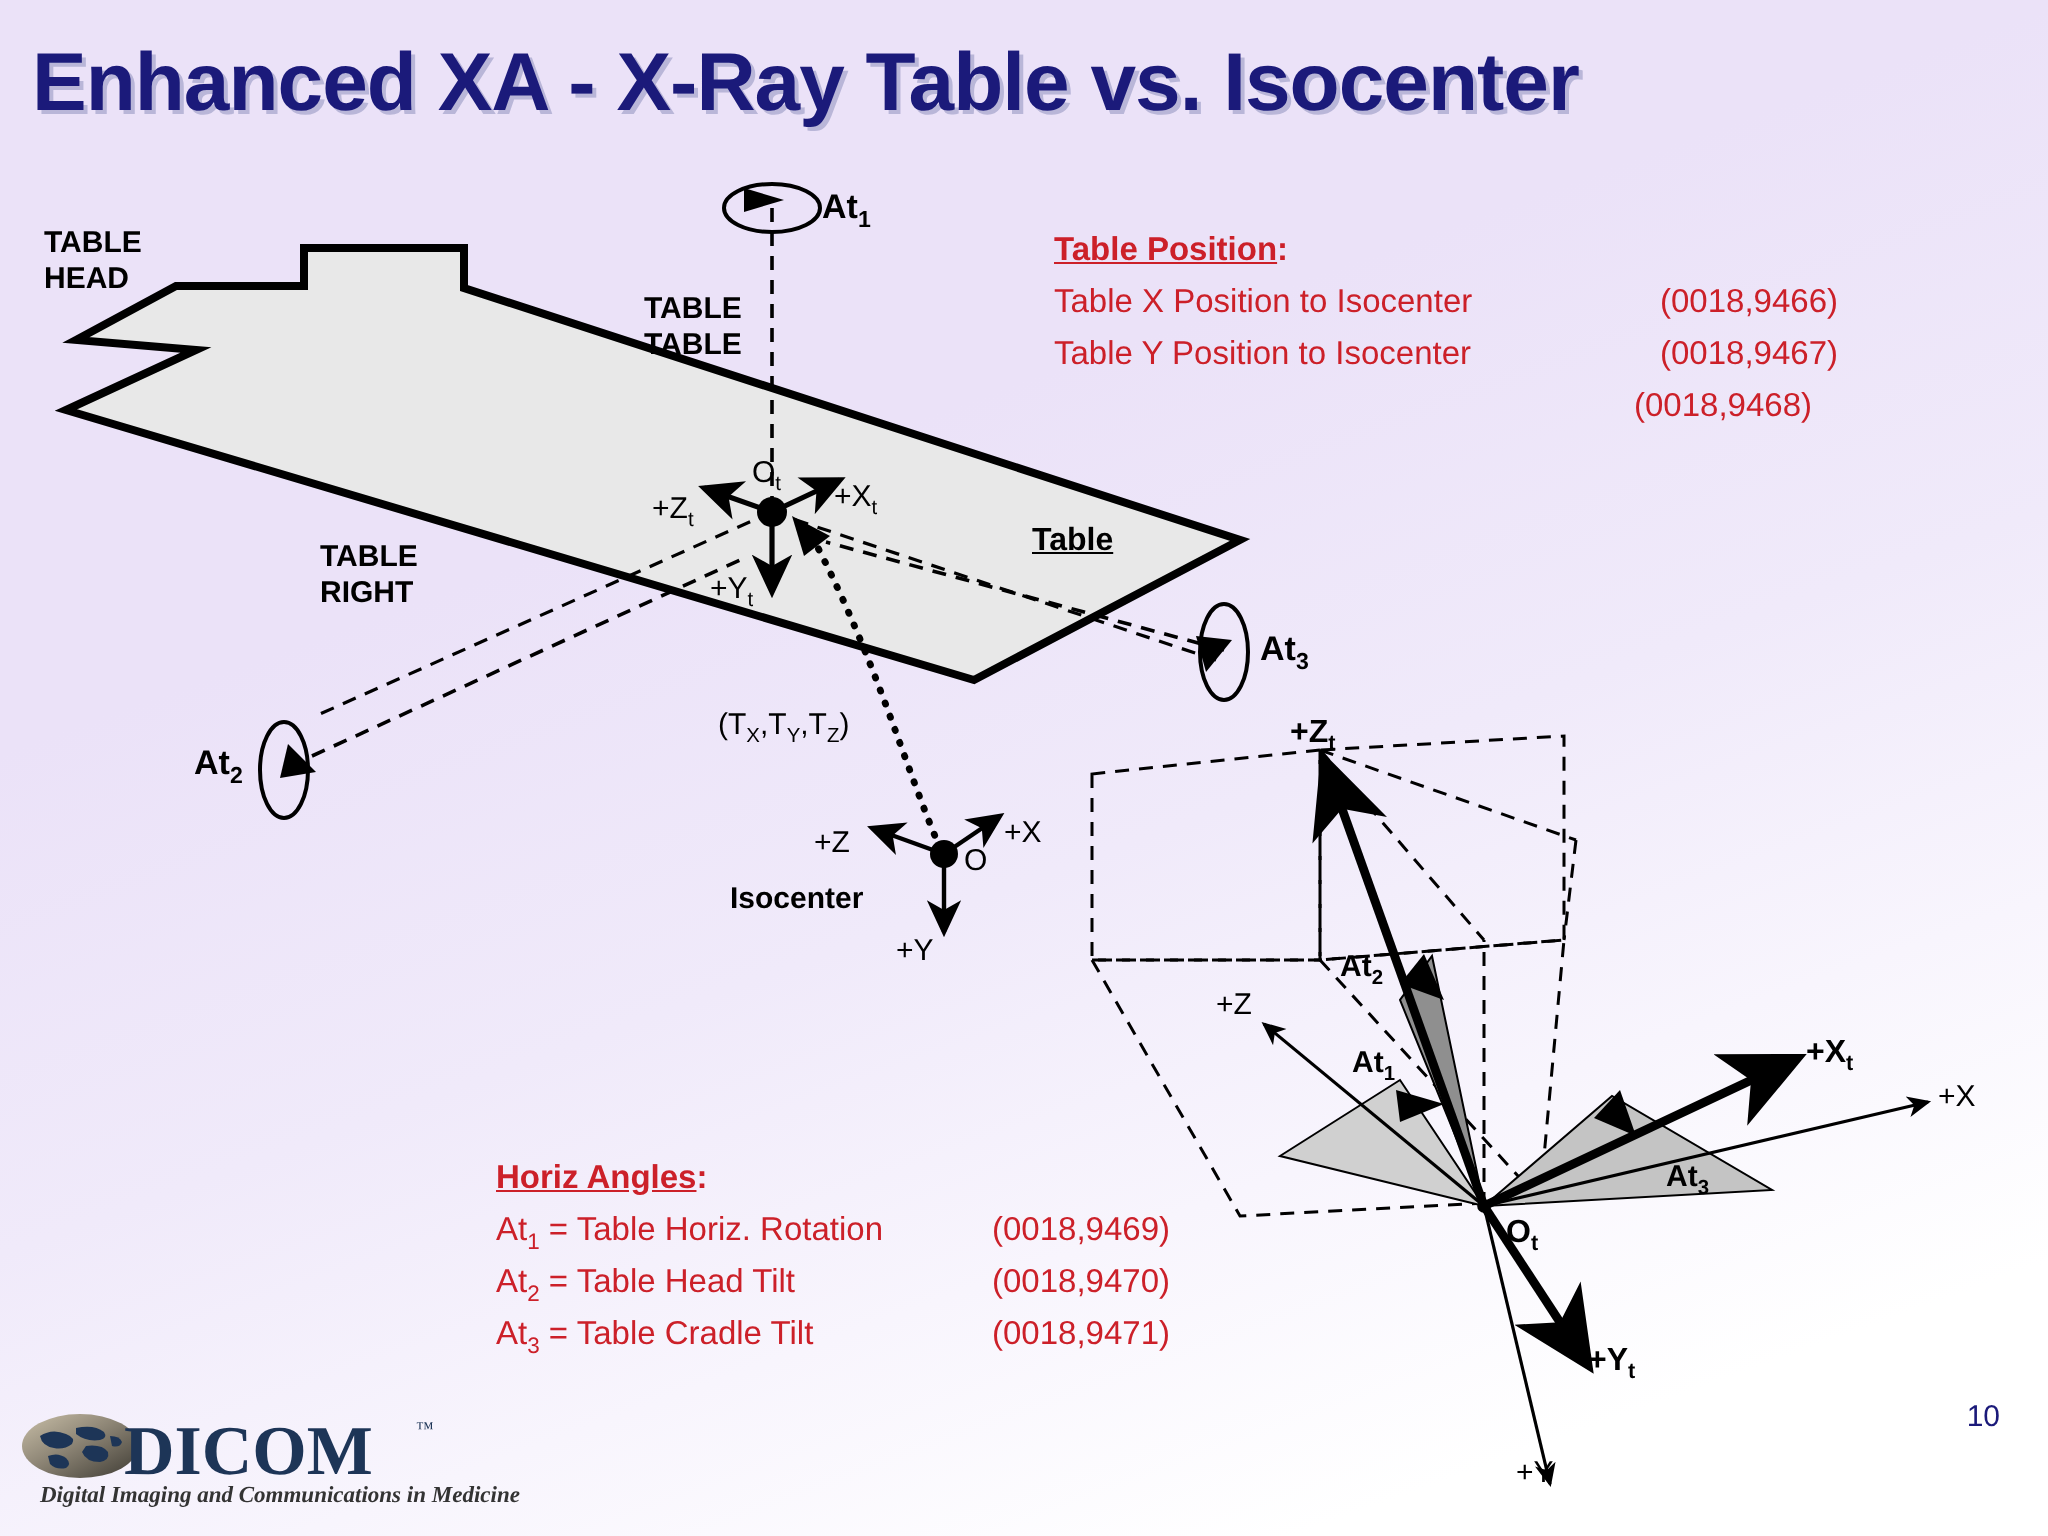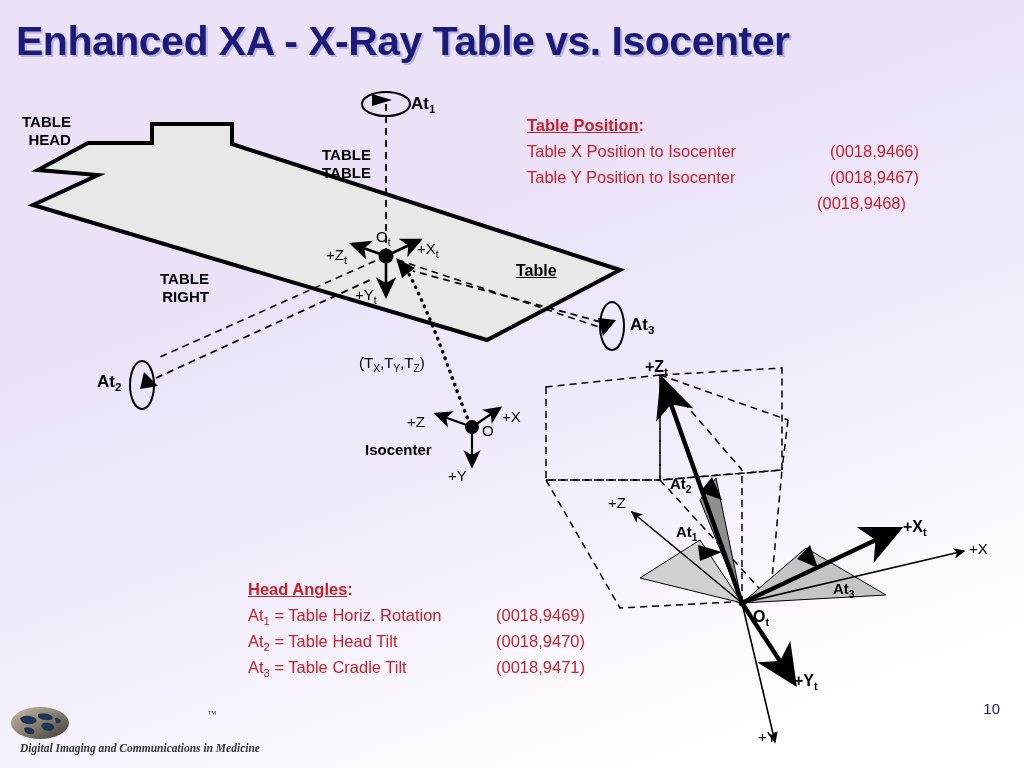--- a/index.html
+++ b/index.html
@@ -41,21 +41,20 @@
     white-space: nowrap;
     text-shadow: 2px 2px 0 #b9b6d8;
     font-family: "Liberation Sans", sans-serif;
   }
 
   
   .txt {
     position: absolute;
     white-space: nowrap;
     font-family: "Liberation Sans", sans-serif;
-    text-align: right;
   }
   .blk-bold {
     color: #000000;
     font-weight: bold;
     font-size: 15px;
     line-height: 18px;
   }
   .blk-plain {
     color: #000000;
     font-size: 15px;
@@ -339,21 +338,21 @@
       <span class="red info-label">Table Y Position to Isocenter</span>
       <span class="red info-tag" style="left:303px; top:0;">(0018,9467)</span>
     </div>
     <div class="info-row">
       <span class="red info-tag" style="left:290px; top:0;">(0018,9468)</span>
     </div>
   </div>
 
   <div class="info-block" style="left:248px; top:580px;">
     <div class="info-row">
-      <span class="red-head und">Head Angles</span><span class="red-head">:</span>
+      <span class="red-head und">Horiz Angles</span><span class="red-head">:</span>
     </div>
     <div class="info-row">
       <span class="red info-label"><span>At</span><sub>1</sub><span> = Table Horiz. Rotation</span></span>
       <span class="red info-tag" style="left:248px; top:0;">(0018,9469)</span>
     </div>
     <div class="info-row">
       <span class="red info-label"><span>At</span><sub>2</sub><span> = Table Head Tilt</span></span>
       <span class="red info-tag" style="left:248px; top:0;">(0018,9470)</span>
     </div>
     <div class="info-row">
@@ -375,17 +374,18 @@
       </defs>
       <ellipse cx="30" cy="17" rx="29" ry="16" fill="url(#gl)"></ellipse>
       <g fill="#1d3557">
         <path d="M10,12 q6,-4 13,-1 q5,2 3,5 q-4,3 -9,2 q-6,-1 -7,-6 Z"></path>
         <path d="M14,22 q5,-2 9,1 q3,3 0,5 q-5,1 -8,-2 Z"></path>
         <path d="M28,8 q9,-2 14,2 q2,3 -2,4 q-7,1 -12,-3 Z"></path>
         <path d="M33,17 q8,-1 11,3 q1,4 -4,5 q-7,0 -9,-5 Z"></path>
         <path d="M45,12 q5,0 6,3 q-1,3 -5,2 Z"></path>
       </g>
     </svg>
+    <div id="logo-word">DICOM</div>
     <div id="logo-tm">™</div>
     <div id="logo-tag">Digital Imaging and Communications in Medicine</div>
   </div>
 
 </div>
 
 </body></html>

